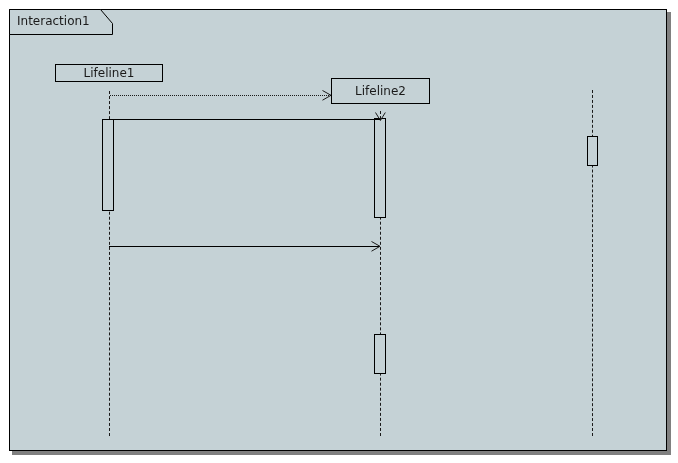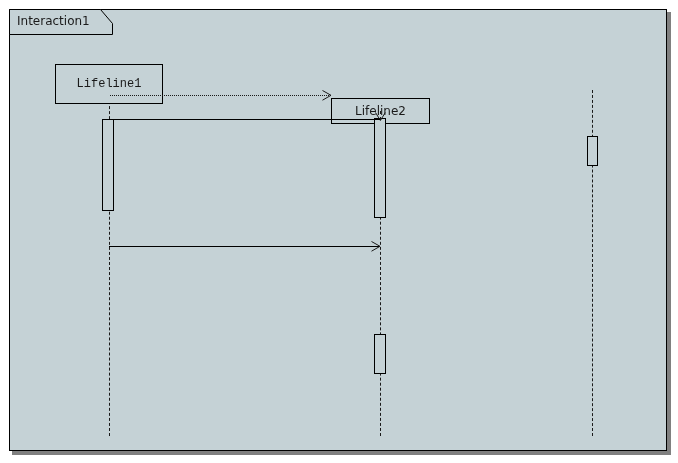--- a/index.html
+++ b/index.html
@@ -119,29 +119,29 @@
     <div class="frame-tab">
       <svg width="104" height="26" viewBox="0 0 104 26">
         <path d="M0.5,0.5 L91.5,0.5 L103.5,14.5 L103.5,25.5 L0.5,25.5 Z" fill="#c5d2d6" stroke="#000000" stroke-width="1"></path>
       </svg>
     </div>
     <div class="frame-tab-label">Interaction1</div>
   </div>
 
   <div class="lifeline-stem" style="left:109px; top:91px; height:345px;"></div>
 
-  <div class="lifeline-box" style="left:55px; top:64px; width:108px; height:40px;font-family:Liberation Mono, monospace;">
+  <div class="lifeline-box" style="left:55px; top:64px; width:108px; height:18px;">
     <span>Lifeline1</span>
   </div>
 
   <div class="activation" style="left:102px; top:119px; width:12px; height:92px;"></div>
 
   <div class="lifeline-stem" style="left:380px; top:111px; height:325px;"></div>
 
-  <div class="lifeline-box" style="left:331px; top:78px; width:99px; height:26px;margin-top:20px;">
+  <div class="lifeline-box" style="left:331px; top:78px; width:99px; height:26px;">
     <span>Lifeline2</span>
   </div>
 
   <div class="activation" style="left:374px; top:118px; width:12px; height:100px;"></div>
 
   <div class="activation" style="left:374px; top:334px; width:12px; height:40px;"></div>
 
   <div class="lifeline-stem" style="left:592px; top:90px; height:346px;"></div>
 
 

